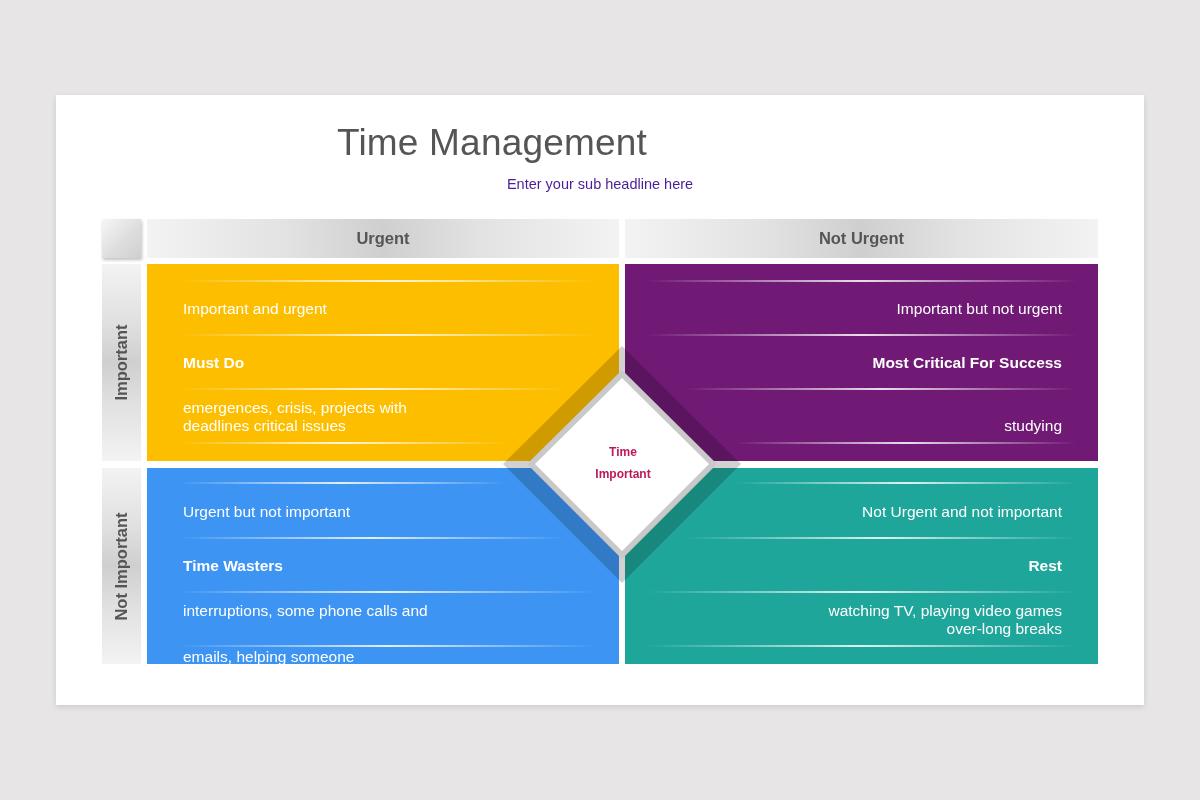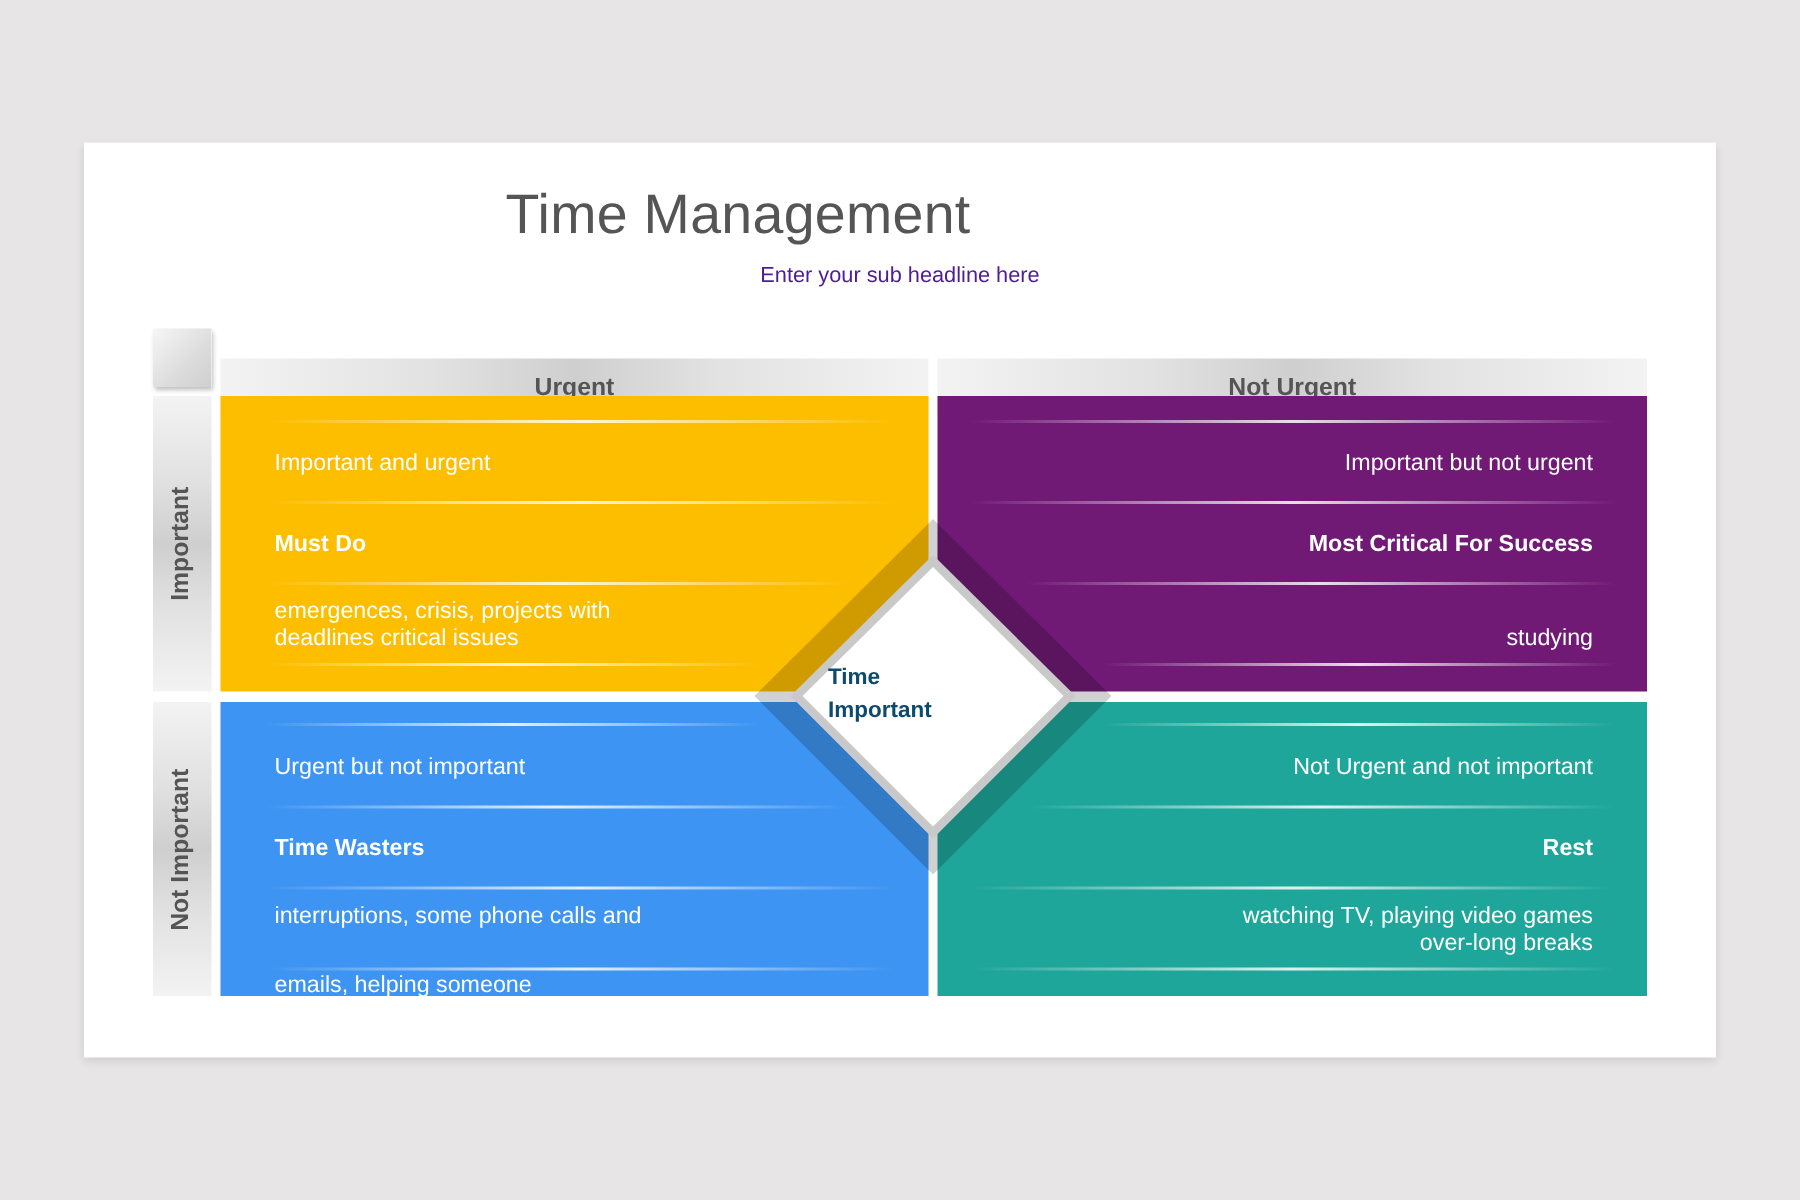--- a/index.html
+++ b/index.html
@@ -21,43 +21,42 @@
   }
   .corner {
     position:absolute; left:102px; top:219px; width:39px; height:39px;
     background:linear-gradient(135deg,#f6f6f6 0%,#dcdcdc 60%,#cfcfcf 100%);
     box-shadow: 1px 2px 3px rgba(0,0,0,0.25);
   }
   .col-head {
     position:absolute; top:219px; height:39px; display:flex; align-items:center; justify-content:center;
     font-size:16.5px; font-weight:bold; color:#555555;
     background:linear-gradient(90deg,#f3f3f3 0%,#e2e2e2 30%,#cfcfcf 50%,#e2e2e2 70%,#f3f3f3 100%);
-    margin-top:20px;
   }
   .row-head {
     position:absolute; left:102px; width:39px; display:flex; align-items:center; justify-content:center;
     background:linear-gradient(180deg,#f3f3f3 0%,#e0e0e0 30%,#cfcfcf 50%,#e0e0e0 70%,#f3f3f3 100%);
   }
   .row-head span {
     transform:rotate(-90deg); white-space:nowrap;
     font-size:16.5px; font-weight:bold; color:#555555;
   }
   .quad { position:absolute; color:#ffffff; overflow:hidden; }
   .q-line {
     position:absolute; height:2px;
     background:linear-gradient(90deg,rgba(255,255,255,0) 0%,rgba(255,255,255,0.85) 50%,rgba(255,255,255,0) 100%);
   }
   .q-text { position:absolute; font-size:15.5px; line-height:18px; }
   .q-text.bold { font-weight:bold; }
   .left .q-text { left:36px; text-align:left; }
   .right .q-text { right:36px; text-align:right; }
   .diamond-wrap { position:absolute; left:0; top:0; width:1200px; height:800px; pointer-events:none; }
   .center-label {
-    position:absolute; left:552px; top:441px; width:142px; text-align:left;
-    font-size:15px; font-weight:bold; color:#0c4a6e; line-height:22px;
+    position:absolute; left:552px; top:441px; width:142px; text-align:center;
+    font-size:12px; font-weight:bold; color:#be185d; line-height:22px;
   }
 </style>
 </head>
 <body>
 
 <div class="slide"></div>
 
 <div class="title">Time Management</div>
 <div class="subtitle">Enter your sub headline here</div>
 

